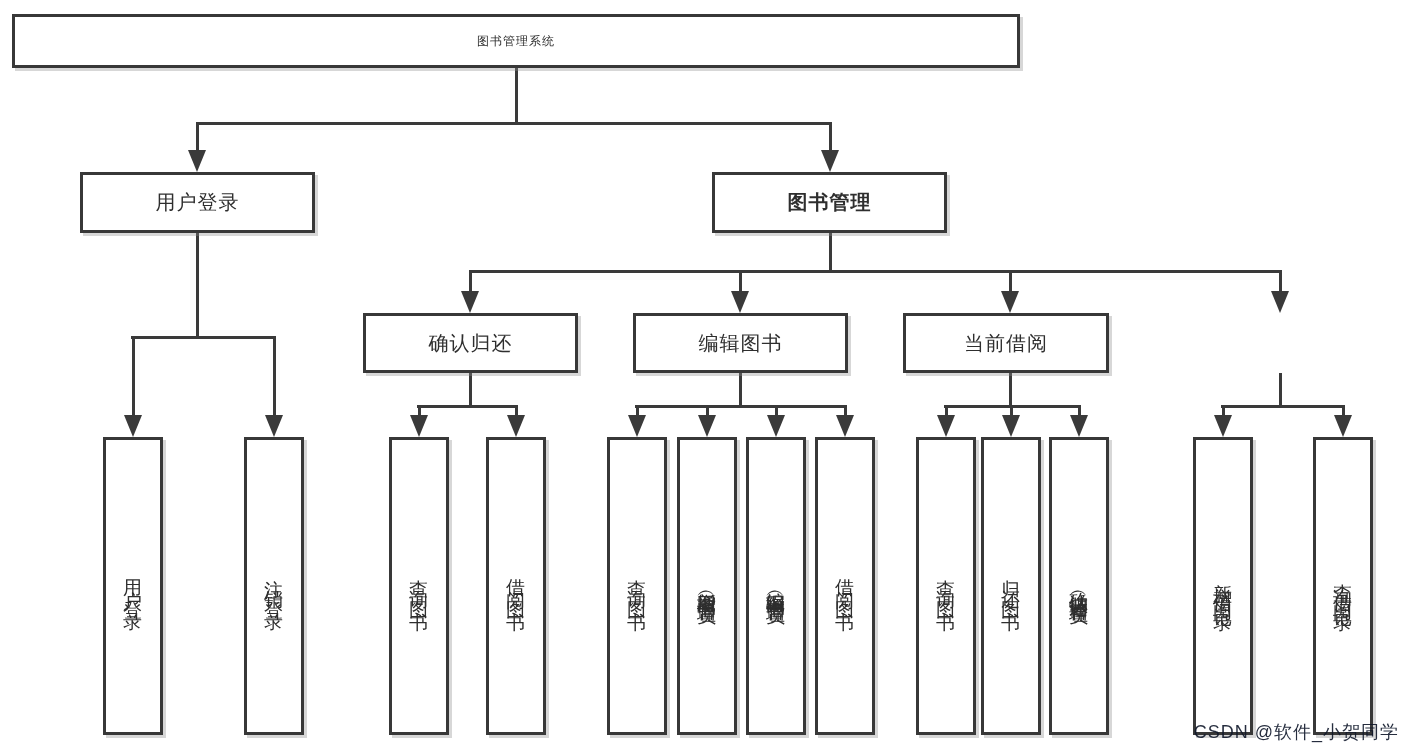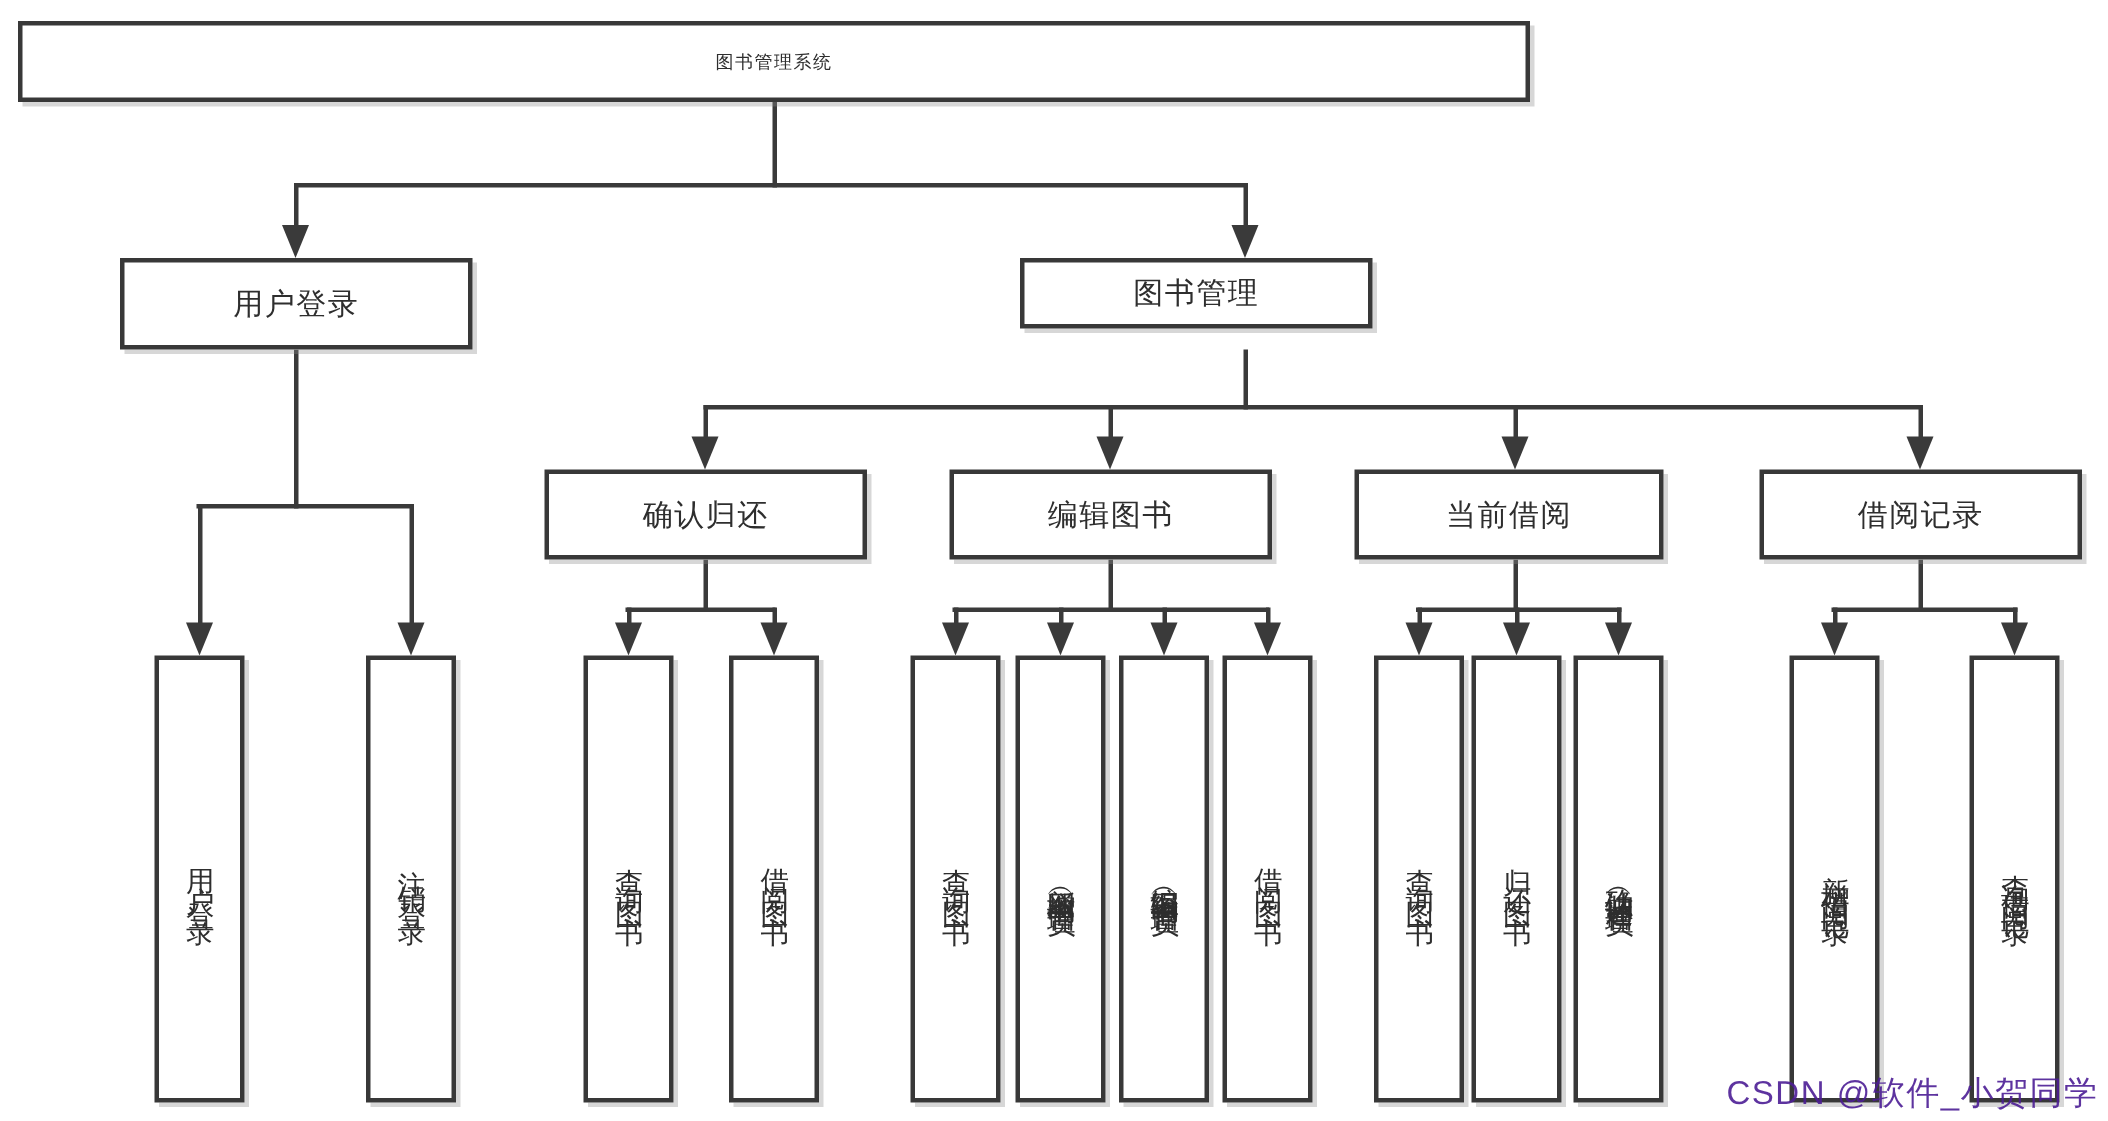--- a/index.html
+++ b/index.html
@@ -63,22 +63,22 @@
     white-space: nowrap;
   }
   .v4 { letter-spacing: 11px; }
   .v6 { letter-spacing: 6px; }
   .v8 { letter-spacing: 2px; }
   
   .watermark {
     position: absolute;
     right: 6px;
     bottom: 3px;
-    font-size: 22px;
-    color: #4c1d95;
+    font-size: 18px;
+    color: #0f172a;
     letter-spacing: 1px;
     opacity: 0.9;
     white-space: nowrap;
     z-index: 10;
   }
 </style>
 </head>
 <body>
 
 <div class="canvas">
@@ -122,35 +122,32 @@
   <div class="vline" style="left:1222px; top:405px; height:15px;"></div>
   <div class="vline" style="left:1342px; top:405px; height:15px;"></div>
 
   <div class="box root" style="left:12px; top:14px; width:1008px; height:54px;">
     <span class="hlabel">图书管理系统</span>
   </div>
 
   <div class="box" style="left:80px; top:172px; width:235px; height:61px;">
     <span class="hlabel">用户登录</span>
   </div>
-  <div class="box" style="left:680px; top:172px; width:235px; height:47px;">
+  <div class="box" style="left:712px; top:172px; width:235px; height:61px;font-weight:bold;">
     <span class="hlabel">图书管理</span>
   </div>
 
   <div class="box" style="left:363px; top:313px; width:215px; height:60px;">
     <span class="hlabel">确认归还</span>
   </div>
   <div class="box" style="left:633px; top:313px; width:215px; height:60px;">
     <span class="hlabel">编辑图书</span>
   </div>
   <div class="box" style="left:903px; top:313px; width:206px; height:60px;">
     <span class="hlabel">当前借阅</span>
-  </div>
-  <div class="box" style="left:1173px; top:313px; width:215px; height:60px;">
-    <span class="hlabel">借阅记录</span>
   </div>
 
   <div class="box leaf" style="left:103px;">
     <span class="vlabel v4">用户登录</span>
   </div>
   <div class="box leaf" style="left:244px;">
     <span class="vlabel v4">注销登录</span>
   </div>
 
   <div class="box leaf" style="left:389px;">

